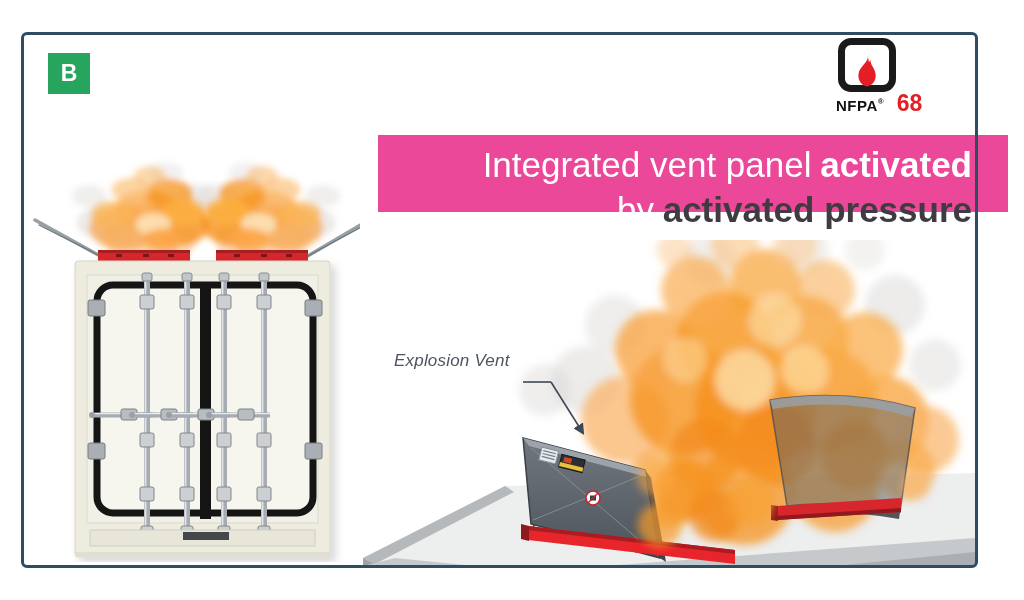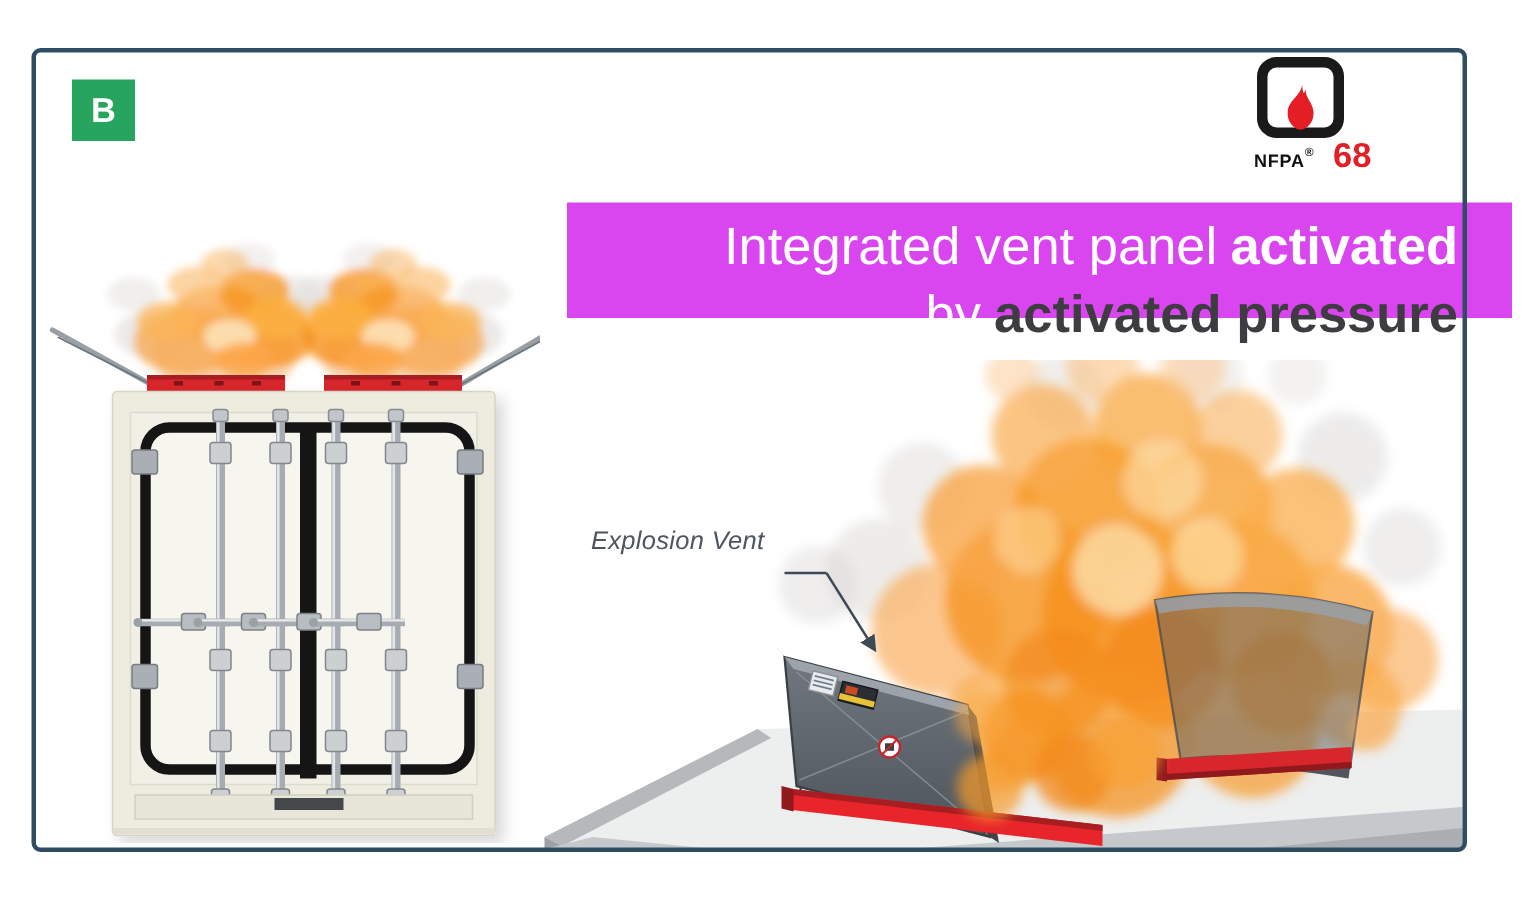--- a/index.html
+++ b/index.html
@@ -25,27 +25,27 @@
   .title .w2{color:#27a55f;margin-left:12px;}
   
   .nfpa{position:absolute;left:836px;top:38px;z-index:4;width:100px;height:76px;}
   .nfpa-square{
     position:absolute;left:2px;top:0;width:44px;height:40px;
     border:7px solid #1a1a1a;border-radius:13px;
     display:flex;align-items:flex-end;justify-content:center;
   }
   .nfpa-square svg{display:block;margin-bottom:-2px;}
   .nfpa-text{position:absolute;left:0;top:52px;display:flex;align-items:baseline;}
-  .nfpa-org{font-size:12px;font-weight:800;color:#111111;letter-spacing:.5px;}
+  .nfpa-org{font-size:15px;font-weight:800;color:#111111;letter-spacing:.5px;}
   .nfpa-reg{font-size:8px;font-weight:700;color:#111111;vertical-align:super;position:relative;top:-7px;}
   .nfpa-num{font-size:23px;font-weight:800;color:#e31e24;margin-left:13px;}
   
   .banner{
     position:absolute;left:378px;top:135px;width:630px;height:77px;
-    background:#d946ef;z-index:1;box-sizing:border-box;
+    background:#ec4899;z-index:1;box-sizing:border-box;
     padding:7px 36px 0 10px;text-align:right;
     font-size:35px;line-height:45px;white-space:nowrap;
   }
   .banner .reg{color:#ffffff;font-weight:400;}
   .banner .bld{color:#ffffff;font-weight:700;}
   .banner .bld-dark{color:#3e3c40;font-weight:700;}
   .banner .seg + .seg{margin-left:.25em;}
   
   .illu{position:absolute;z-index:2;}
   .illu-left{left:25px;top:150px;}

